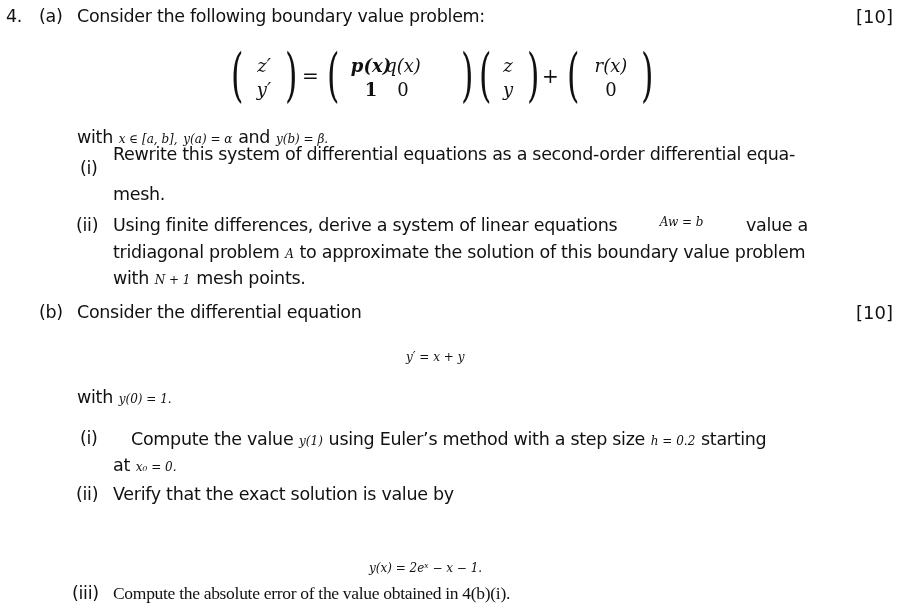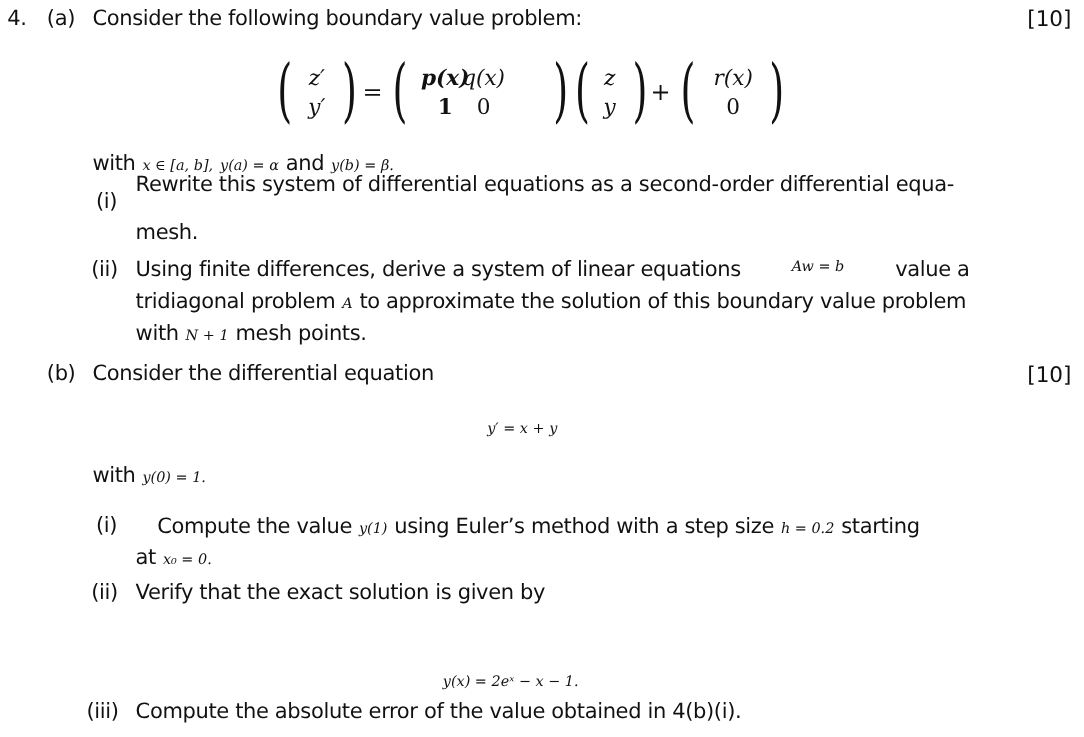--- a/index.html
+++ b/index.html
@@ -108,17 +108,17 @@
   <span class="sans">using Euler’s method with a step size</span>
   <span class="math">h = 0.2</span>
   <span class="sans">starting</span>
 </div>
 <div class="abs" style="left:113px; top:454px;">
   <span class="sans">at</span>
   <span class="math">x₀ = 0.</span>
 </div>
 
 <div class="abs sans" style="left:76px; top:484px;">(ii)</div>
-<div class="abs sans" style="left:113px; top:484px;">Verify that the exact solution is given by</div>
+<div class="abs sans" style="left:113px; top:484px;">Verify that the exact solution is value by</div>
 <div class="abs math" style="left:369px; top:561px;">y(x) = 2eˣ − x − 1.</div>
 
 <div class="abs sans" style="left:72px; top:583px;">(iii)</div>
-<div class="abs sans" style="left:113px; top:583px;">Compute the absolute error of the value obtained in 4(b)(i).</div>
+<div class="abs sans" style="left:113px; top:583px;font-family:Liberation Serif, serif;">Compute the absolute error of the value obtained in 4(b)(i).</div>
 
 </body></html>

